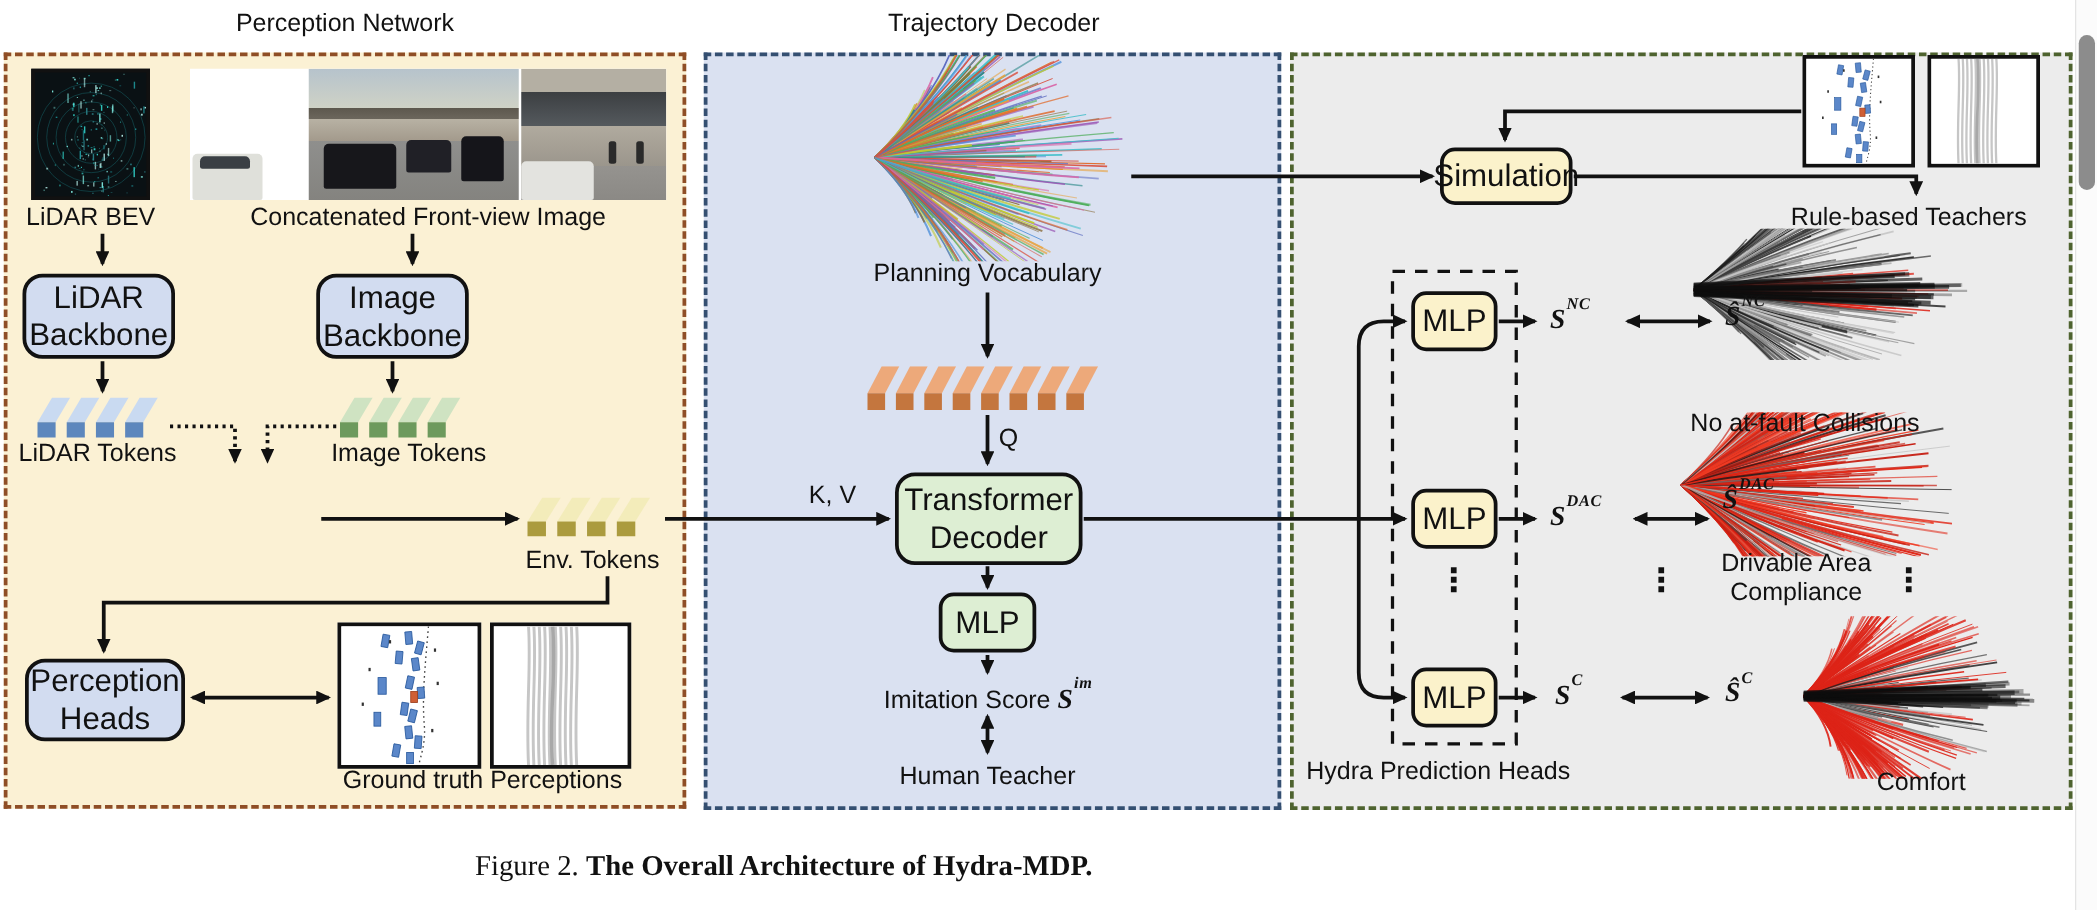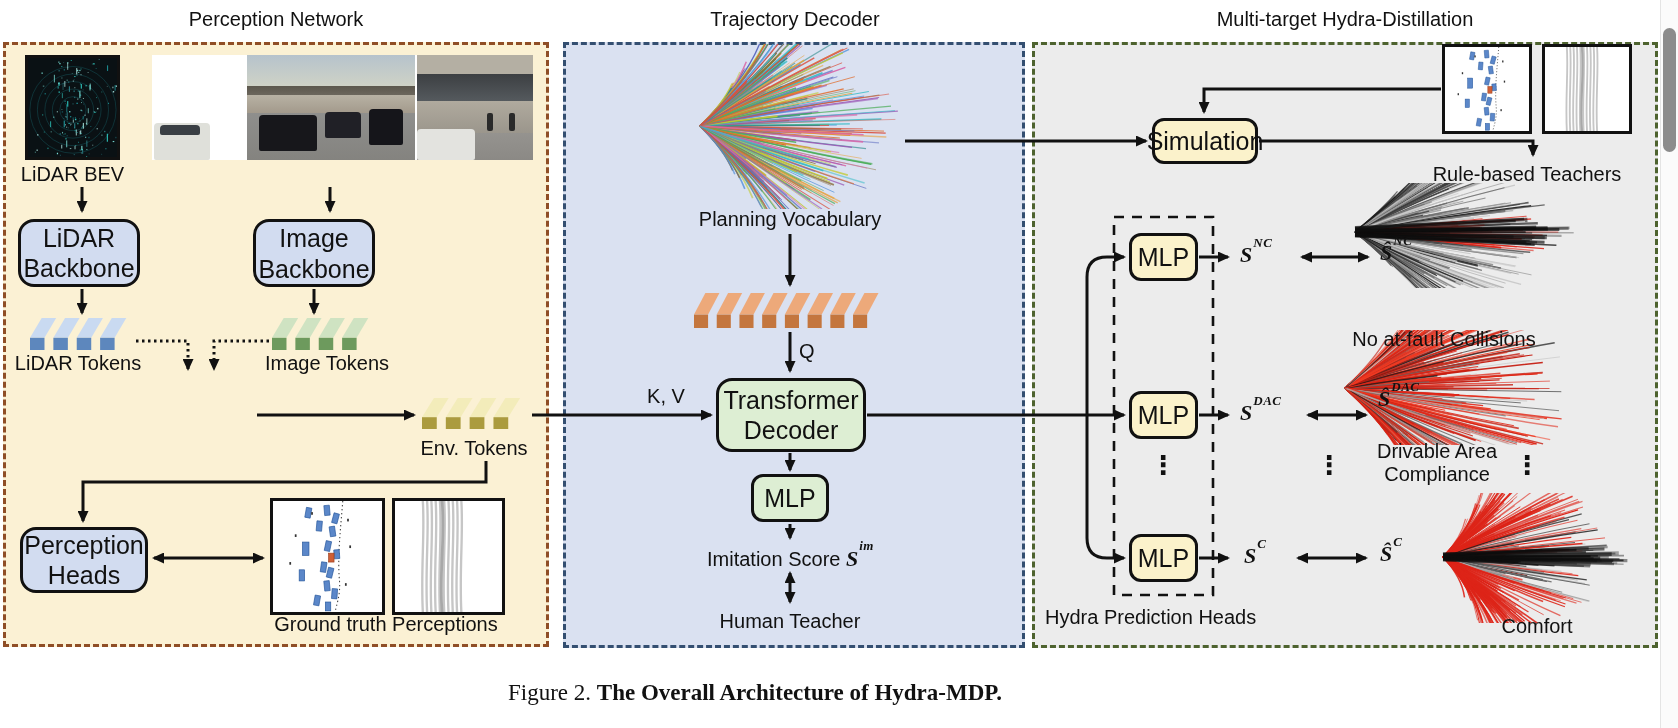--- a/index.html
+++ b/index.html
@@ -21,21 +21,21 @@
   .img{position:absolute;z-index:20;border:3px solid #111;box-sizing:border-box;background:#fff;overflow:hidden;}
   .img svg{display:block;width:100%;height:100%;}
   .fan{position:absolute;z-index:15;}
   .tok{position:absolute;z-index:20;}
   .scoretxt{position:absolute;z-index:40;font-size:17px;white-space:nowrap;}
   .scr{font-family:"Liberation Serif",serif;font-style:italic;font-size:22px;font-weight:bold;}
   .scr-sup{font-family:"Liberation Serif",serif;font-style:italic;font-size:13px;font-weight:bold;
            position:relative;top:-8px;left:1px;letter-spacing:.5px;}
   .dots{position:absolute;z-index:40;font-family:"DejaVu Sans",sans-serif;font-size:26px;font-weight:bold;
         width:30px;text-align:center;}
-  #caption{position:absolute;left:380px;top:680px;width:750px;text-align:center;z-index:40;
+  #caption{position:absolute;left:380px;top:680px;width:750px;z-index:40;
            font-family:"Liberation Serif",serif;font-size:23px;}
   #caption .bold{font-weight:bold;}
   #sb-track{position:absolute;right:0;top:0;width:17px;height:728px;background:#fbfbfb;
             border-left:1px solid #e4e4e4;z-index:60;}
   #sb-thumb{position:absolute;right:2px;top:28px;width:13px;height:124px;background:#8c8c8c;
             border-radius:7px;}
   .seg{position:absolute;top:0;height:100%;}
   .car{position:absolute;border-radius:4px 4px 2px 2px;}
 </style>
 </head>
@@ -93,21 +93,20 @@
       </g>
     </defs>
   </svg>
 
   <div class="panel" id="p-left"></div>
   <div class="panel" id="p-mid"></div>
   <div class="panel" id="p-right"></div>
 
   <div class="ptitle" style="left:96px;width:360px;">Perception Network</div>
   <div class="ptitle" style="left:640px;width:310px;">Trajectory Decoder</div>
-  <div class="ptitle" style="left:1175px;width:340px;">Multi-target Hydra-Distillation</div>
 
   <svg id="overlay" width="1678" height="728">
     <defs>
       <marker id="ah" viewBox="0 0 12 11" refX="10" refY="5.5" markerWidth="12" markerHeight="11" markerUnits="userSpaceOnUse" orient="auto-start-reverse">
         <path d="M0,0 L12,5.5 L0,11 Z" fill="#111"></path>
       </marker>
     </defs>
     <g stroke="#111" stroke-width="3" fill="none">
 
       <path d="M82,187 V211" marker-end="url(#ah)"></path>
@@ -334,20 +333,21 @@
       <div class="car" style="left:122px;top:54px;width:34px;height:36px;background:#15151a;"></div>
     </div>
     <div class="seg" style="left:265px;width:116px;background:linear-gradient(#b4afa3 0%,#b4afa3 18%,#3c3f42 18%,#555a5e 44%,#b0aa9e 44%,#9b968c 74%,#95938f 74%,#8b8985 100%);">
       <div class="car" style="left:0px;top:74px;width:58px;height:31px;background:#e3e3df;"></div>
       <div class="car" style="left:70px;top:58px;width:6px;height:18px;background:#2a2a2a;border-radius:2px;"></div>
       <div class="car" style="left:92px;top:58px;width:6px;height:18px;background:#2a2a2a;border-radius:2px;"></div>
     </div>
   </div>
 
   <div class="lab" style="left:15px;top:163px;width:115px;">LiDAR BEV</div>
+  <div class="lab" style="left:162px;top:163px;width:361px;">Concatenated Front-view Image</div>
 
   <div class="nbox blue" style="left:18px;top:219px;width:122px;height:68px;">
     <span>LiDAR</span>
     <span>Backbone</span>
   </div>
   <div class="nbox blue" style="left:253px;top:219px;width:122px;height:68px;justify-content:flex-end;">
     <span>Image</span>
     <span>Backbone</span>
   </div>
 

